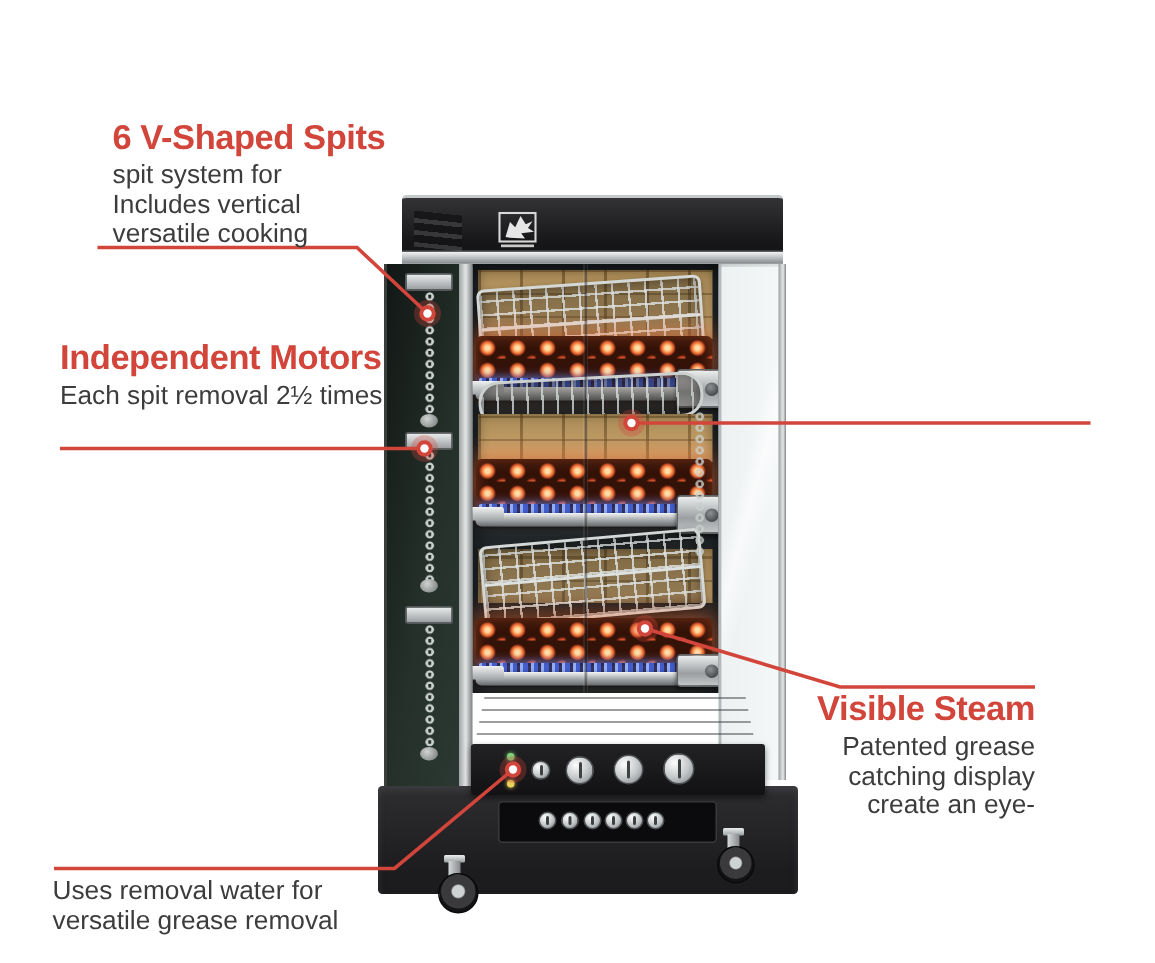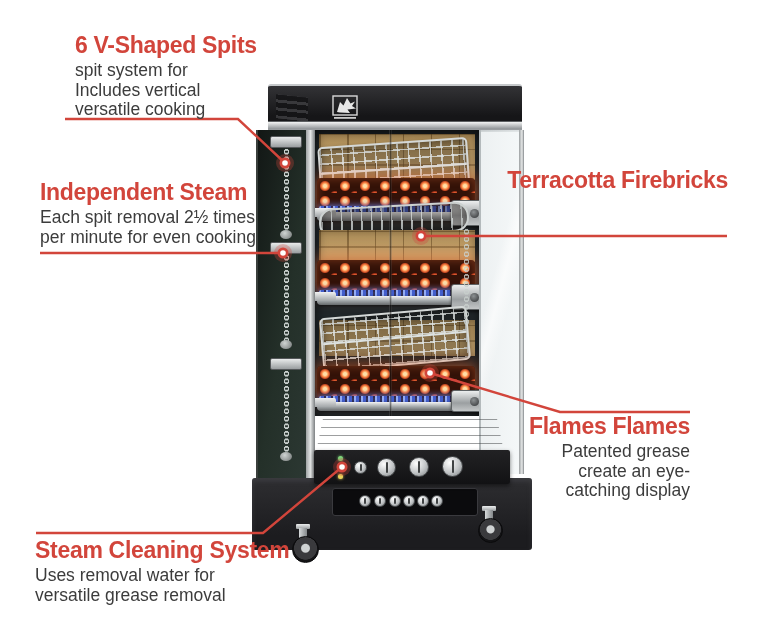--- a/index.html
+++ b/index.html
@@ -8,21 +8,21 @@
     --steel-light:#e8eaea;
     --steel-mid:#a8abad;
     --steel-dark:#6e7375;
   }
   *{box-sizing:border-box;}
   html,body{margin:0;padding:0;}
   body{
     width:770px;height:642px;background:#ffffff;overflow:hidden;
     font-family:"Liberation Sans",sans-serif;position:relative;
   }
-  .stage{position:absolute;inset:0;}
+  .stage{position:absolute;inset:0;margin-top:46px;}
 
   
   .callout{position:absolute;z-index:11;}
   .callout h2{
     font-size:23px;font-weight:bold;color:var(--accent);
     margin:0 0 4px 0;letter-spacing:-.3px;line-height:1.05;
   }
   .callout p{font-size:17.5px;line-height:19.5px;color:var(--body-text);margin:0;}
   .callout .line{display:block;}
   .c-spits{left:75px;top:33px;}
@@ -345,41 +345,38 @@
   <div class="callout c-spits">
     <h2>6 V-Shaped Spits</h2>
     <p>
       <span class="line">spit system for</span>
       <span class="line">Includes vertical</span>
       <span class="line">versatile cooking</span>
     </p>
   </div>
 
   <div class="callout c-motors">
-    <h2>Independent Steam</h2>
+    <h2>Independent Motors</h2>
     <p>
       <span class="line">Each spit removal 2½ times</span>
-      <span class="line">per minute for even cooking</span>
     </p>
   </div>
 
   <div class="callout c-fire">
-    <h2>Terracotta Firebricks</h2>
   </div>
 
   <div class="callout c-flames">
-    <h2>Flames Flames</h2>
+    <h2>Visible Steam</h2>
     <p>
       <span class="line">Patented grease</span>
+      <span class="line">catching display</span>
       <span class="line">create an eye-</span>
-      <span class="line">catching display</span>
     </p>
   </div>
 
   <div class="callout c-steam">
-    <h2>Steam Cleaning System</h2>
     <p>
       <span class="line">Uses removal water for</span>
       <span class="line">versatile grease removal</span>
     </p>
   </div>
 
 </div>
 
 </body></html>

